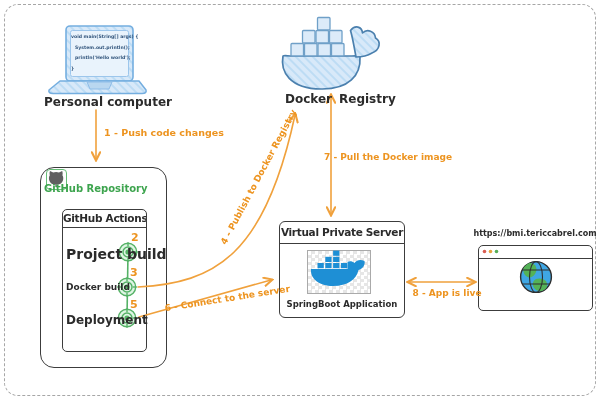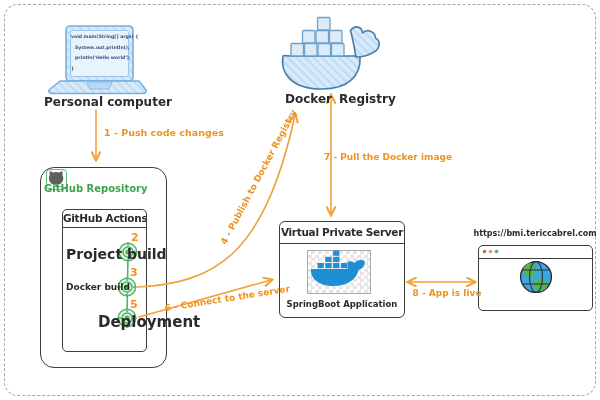--- a/index.html
+++ b/index.html
@@ -192,21 +192,21 @@
 
   <div class="lbl ink" style="left:44px;top:95px;width:112px;text-align:left;font-size:12px;">Personal computer</div>
 
   <div class="lbl ink" style="left:285px;top:92px;width:42px;text-align:right;font-size:12px;">Docker</div>
   <div class="lbl ink" style="left:339px;top:92px;font-size:12px;">Registry</div>
 
   <div class="lbl green-t" style="left:44px;top:183px;font-size:10px;">GitHub Repository</div>
 
   <div class="lbl ink" style="left:66px;top:246px;font-size:14px;">Project build</div>
   <div class="lbl ink" style="left:66px;top:282px;font-size:9px;">Docker build</div>
-  <div class="lbl ink" style="left:66px;top:313px;font-size:15px;margin-left:32px;">Deployment</div>
+  <div class="lbl ink" style="left:66px;top:313px;font-size:12px;">Deployment</div>
 
   <div class="lbl orange" style="left:131px;top:231px;font-size:11px;">2</div>
   <div class="lbl orange" style="left:130px;top:266px;font-size:11px;">3</div>
   <div class="lbl orange" style="left:130px;top:298px;font-size:11px;">5</div>
 
   <div class="lbl ink" style="left:284px;top:299px;width:116px;text-align:center;font-size:8.5px;">SpringBoot Application</div>
 
   <div class="lbl ink" style="left:472px;top:229px;width:126px;text-align:center;font-size:8px;">https://bmi.tericcabrel.com</div>
 
   <div class="lbl orange" style="left:104px;top:127px;font-size:9.5px;">1 - Push code changes</div>

